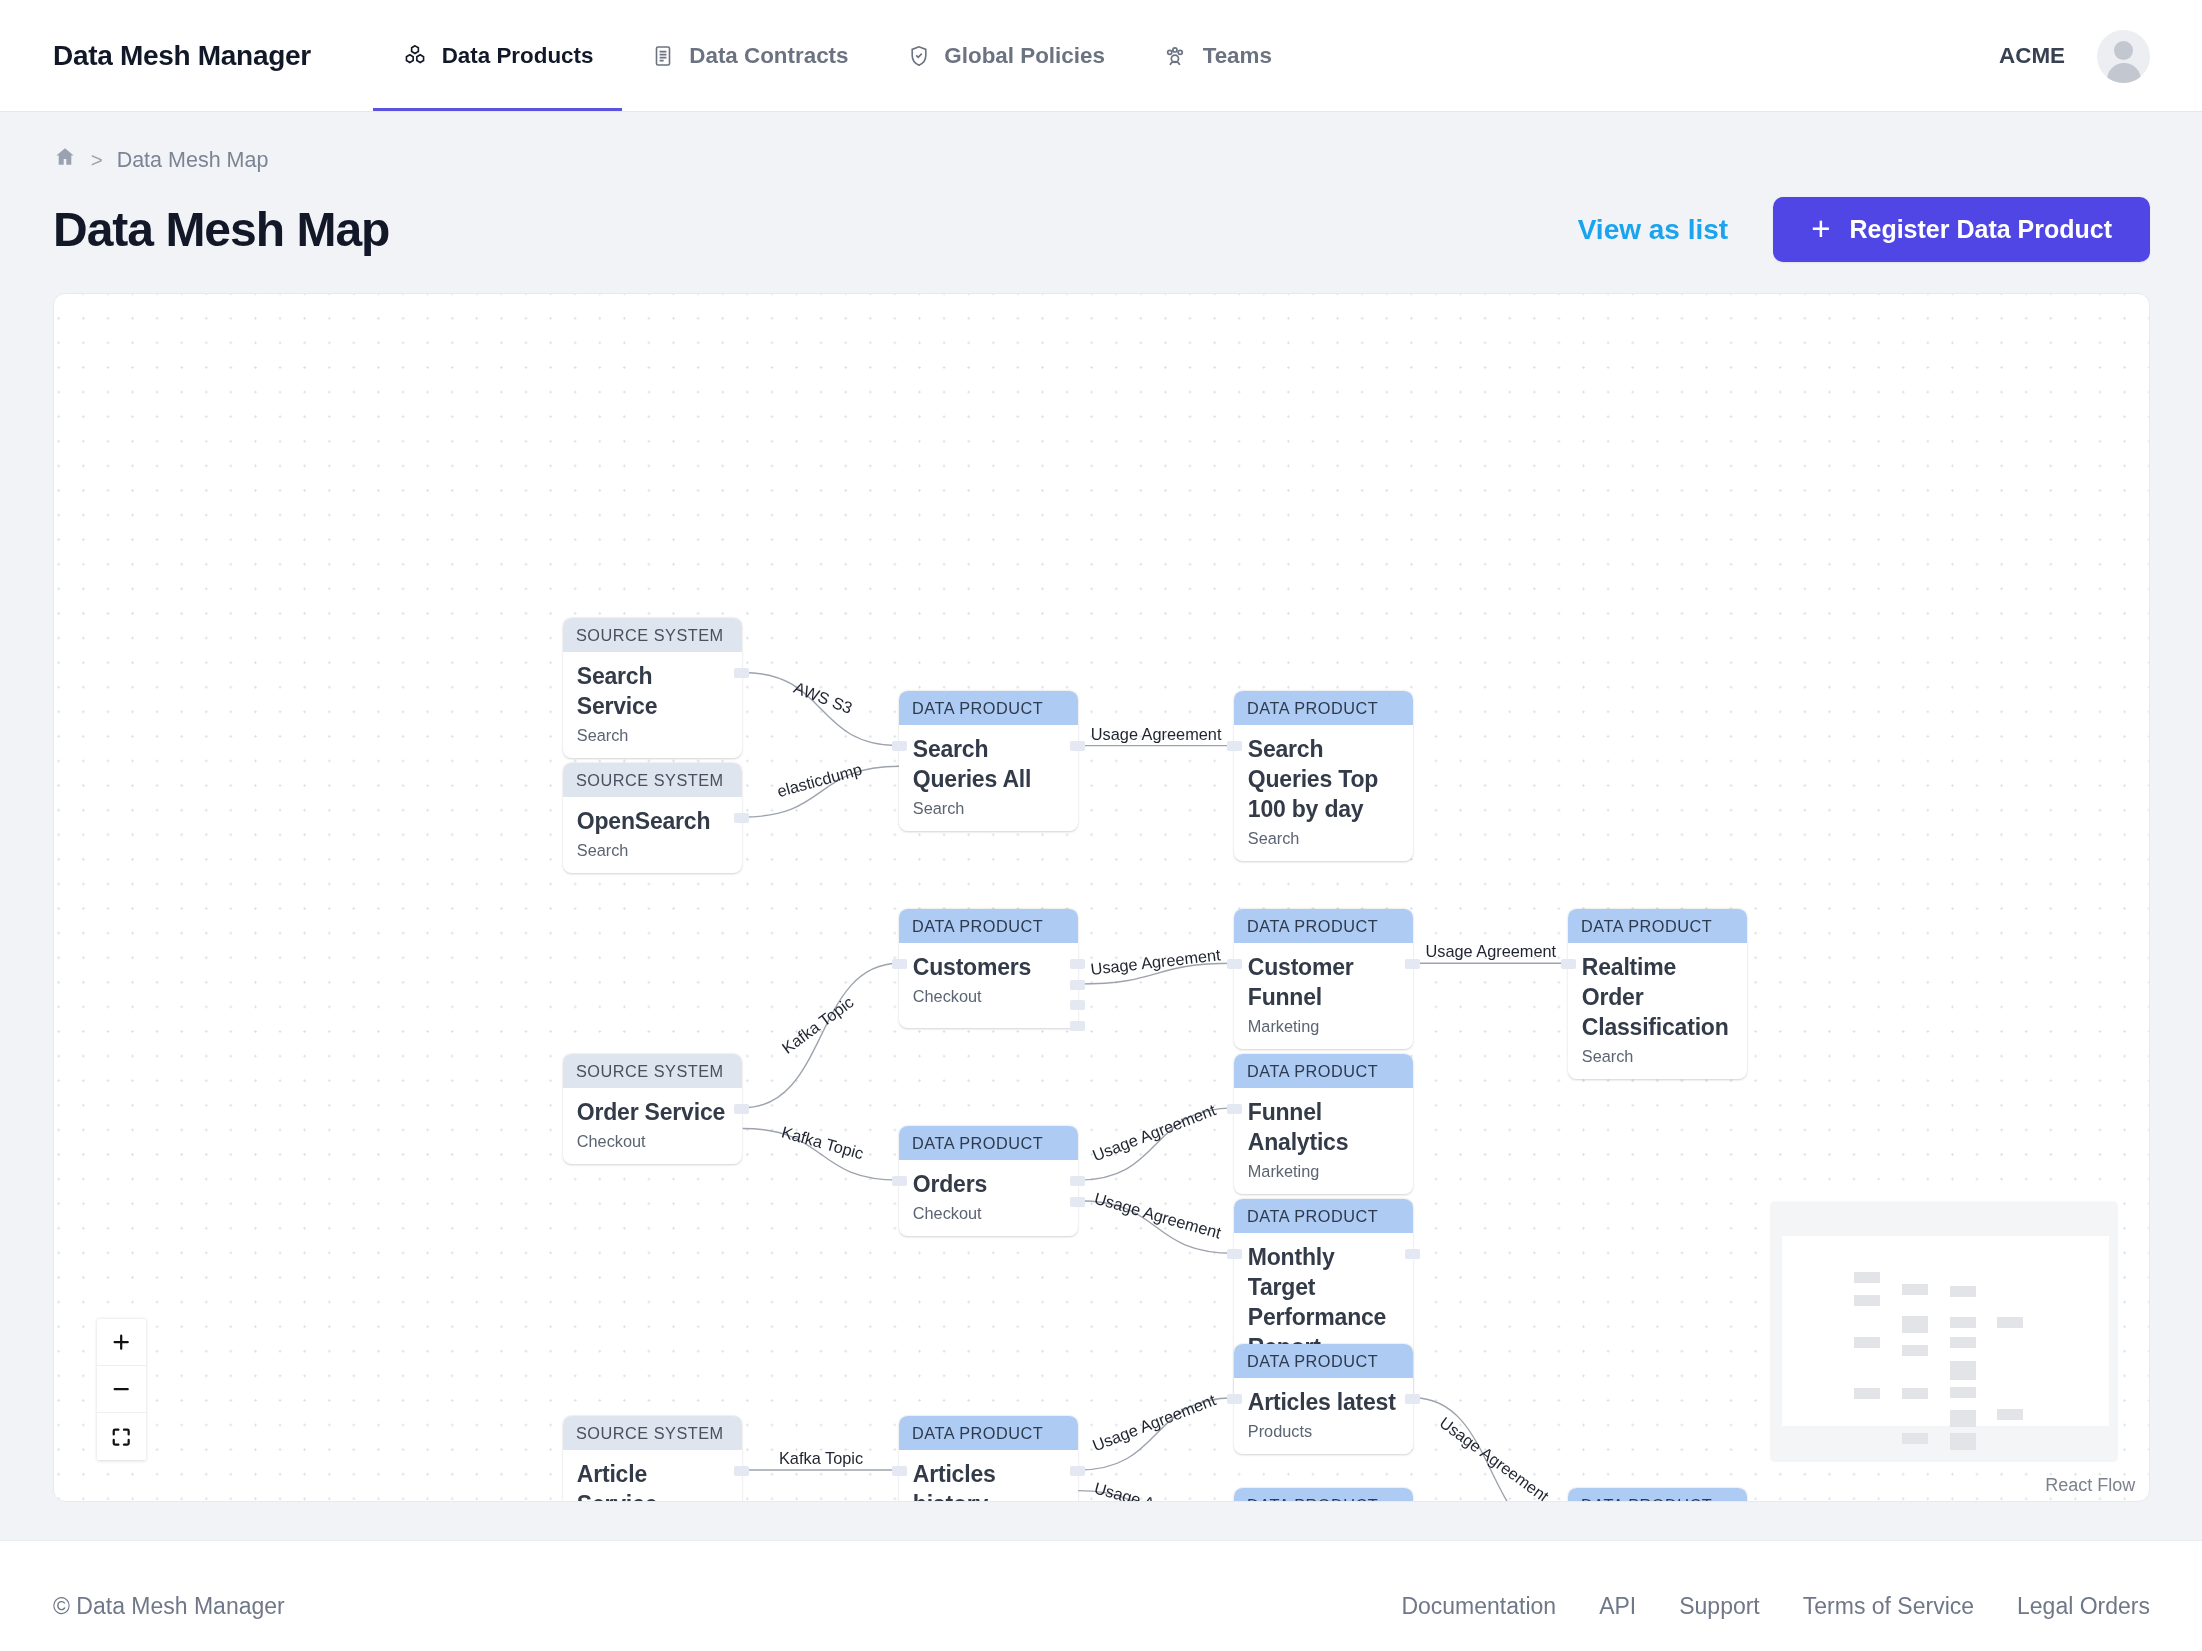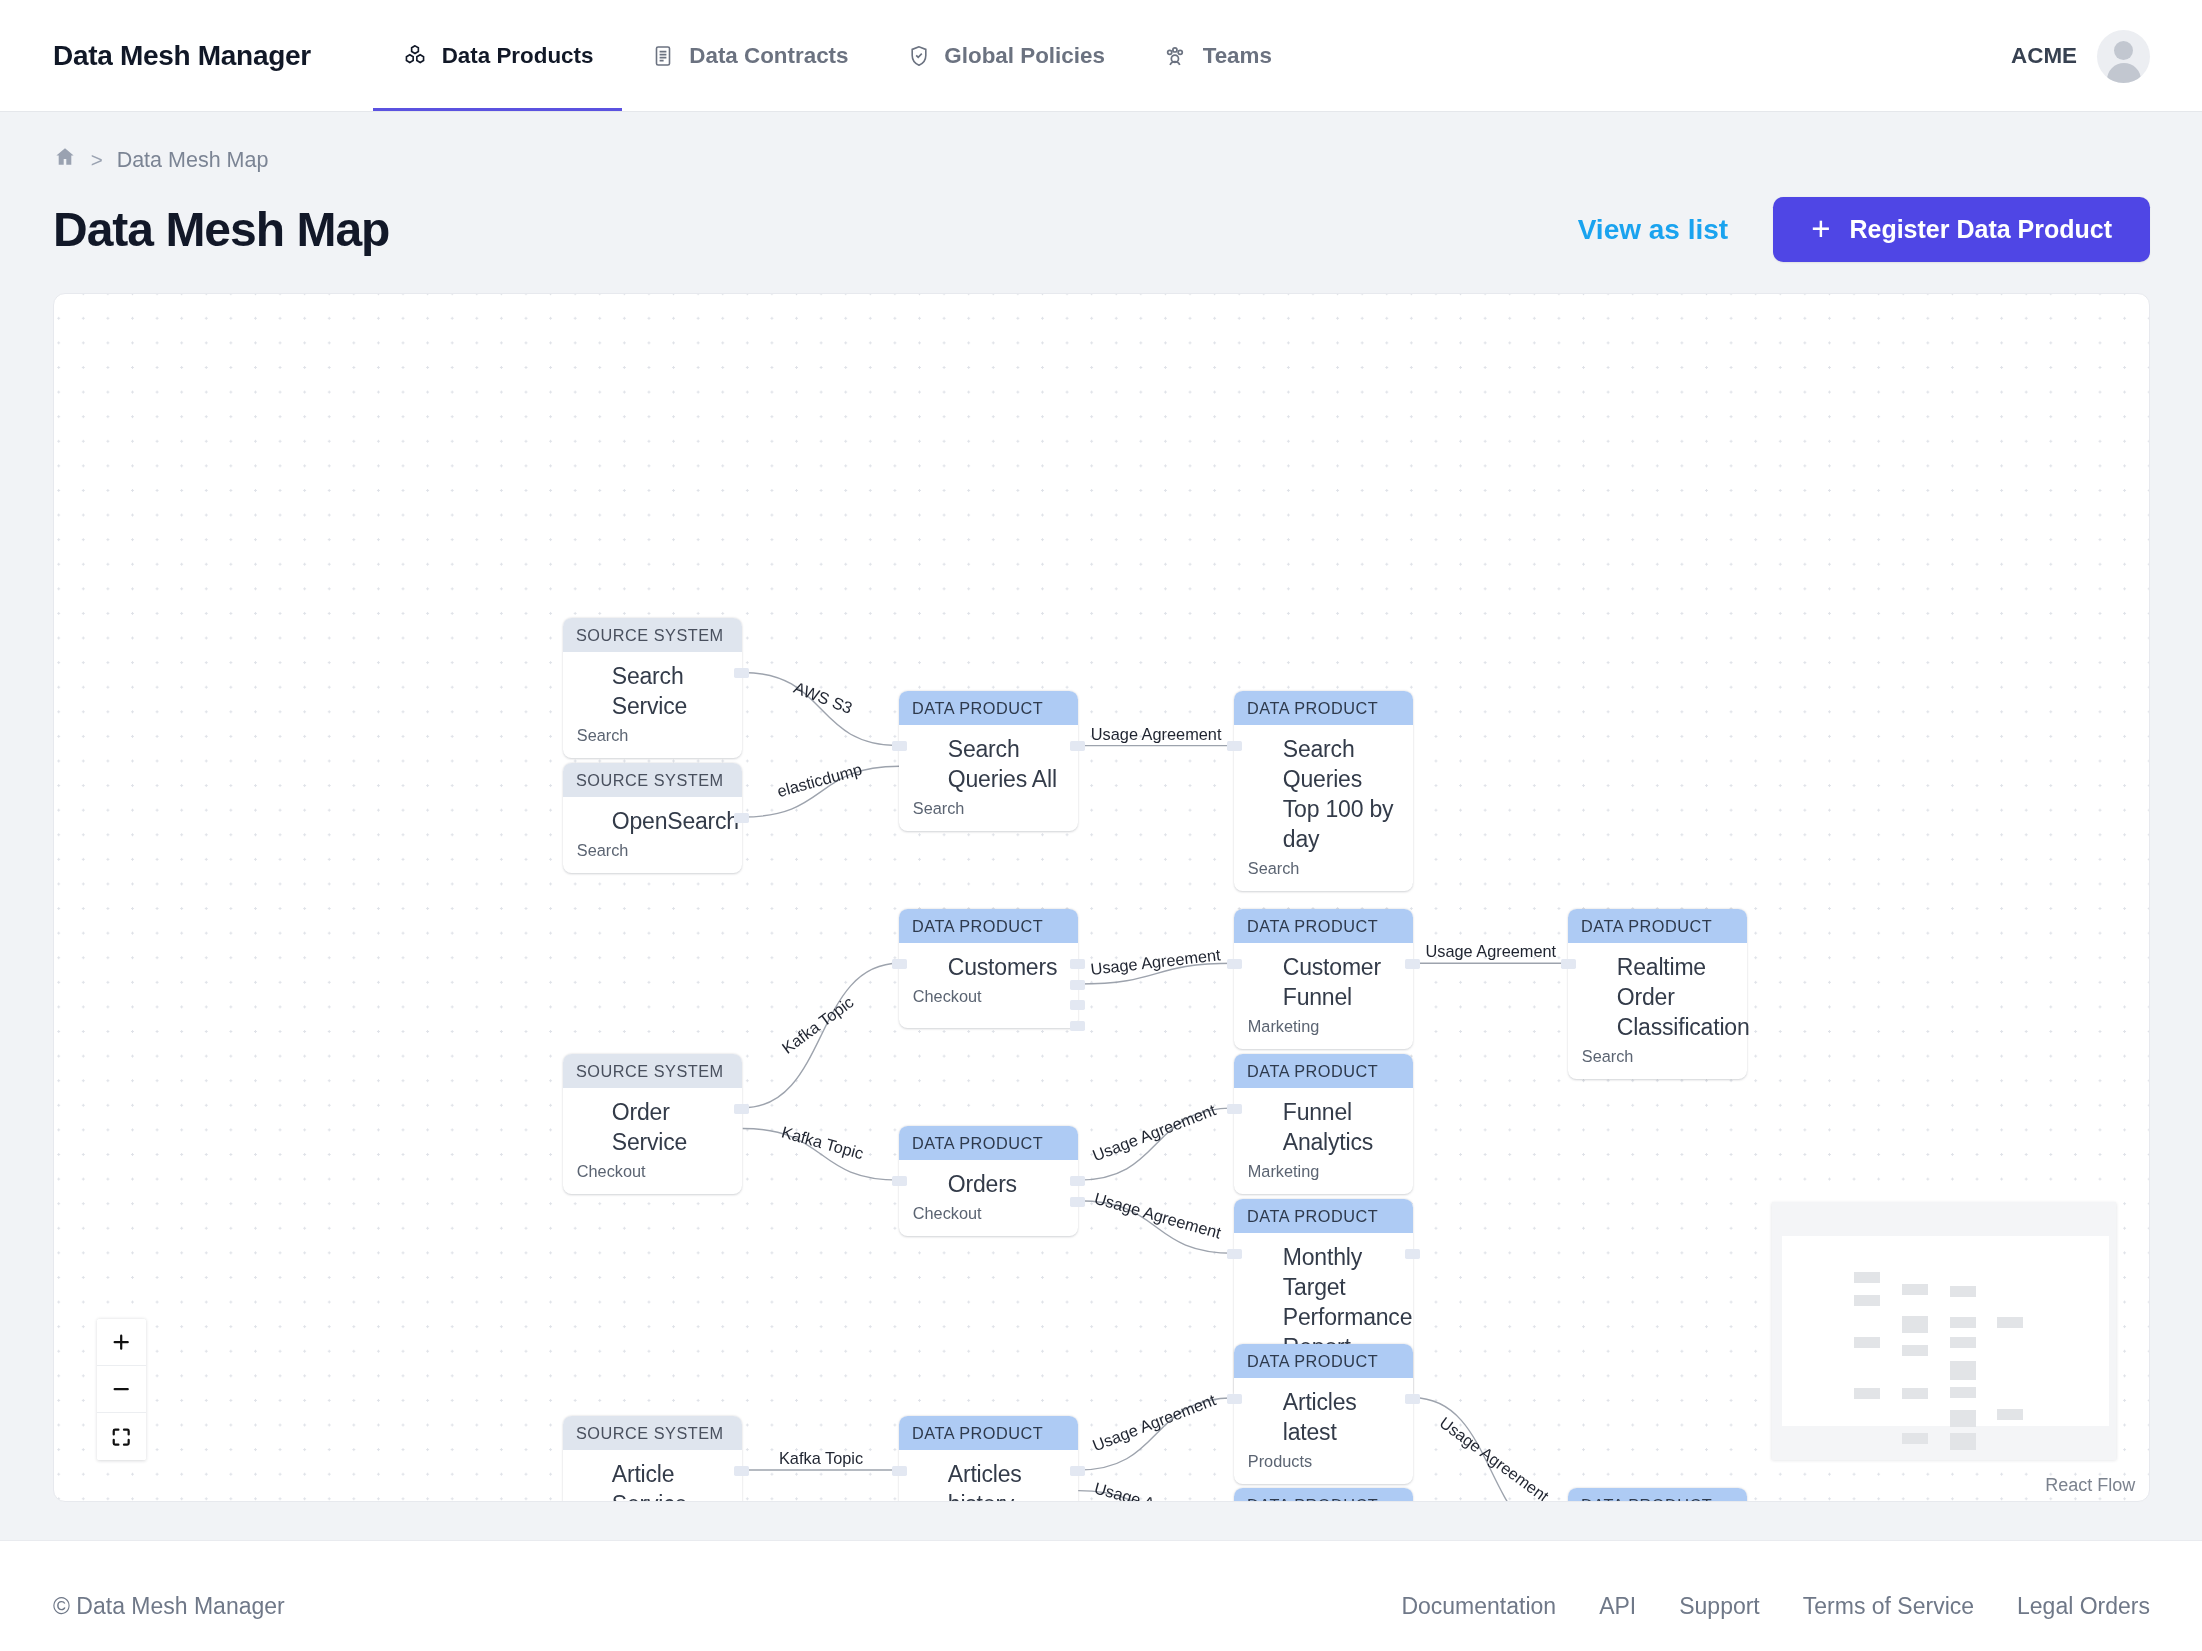--- a/index.html
+++ b/index.html
@@ -33,21 +33,21 @@
     font-size: 22.4px; font-weight: 600; color: #6b7280;
     position: relative; cursor: pointer; white-space: nowrap;
   }
   .navitem.active { color: #111827; font-weight: 700; align-items: center; }
   .navitem.active::after {
     content: ""; position: absolute; left: 0; right: 0; bottom: 0;
     height: 4.3px; background: #5b52e0;
   }
   .navitem svg { display: block; }
   .nav-right {
-    margin-left: auto; display: flex; align-items: center; gap: 20px;
+    margin-left: auto; display: flex; align-items: center; gap: 32px;
   }
   .org-name { font-size: 22.4px; color: #374151; font-weight: 600; }
   .avatar {
     width: 53px; height: 53px; border-radius: 50%;
     background: #eceef2; position: relative; overflow: hidden;
     cursor: pointer;
   }
   .avatar .head {
     position: absolute; width: 19px; height: 19px; border-radius: 50%;
     background: #c2c7d0; left: 17px; top: 11.2px;
@@ -118,22 +118,22 @@
   }
   .node-head {
     font-size: 16.3px; letter-spacing: 0.5px; color: #49505e;
     padding: 7.7px 13px 6.9px 13px;
     border-radius: 8.6px 8.6px 0 0;
   }
   .node.source .node-head { background: #dfe5ee; }
   .node.product .node-head { background: #aecbf4; color: #2e3a4d; }
   .node-body { padding: 10.3px 13.8px 13px 13.8px; }
   .node-title {
-    font-size: 23px; font-weight: 400; color: #333b49;
-    line-height: 1.30; letter-spacing: -0.2px; margin-left: 35px;
+    font-size: 23px; font-weight: 700; color: #333b49;
+    line-height: 1.30; letter-spacing: -0.2px;
   }
   .node-sub { font-size: 16.3px; color: #5b6472; margin-top: 4.3px; }
 
   .handle {
     position: absolute; width: 14.6px; height: 9.5px;
     background: #e3e8f2; border-radius: 1.7px;
   }
   .handle.left  { left: -6.9px; }
   .handle.right { right: -6.9px; }
 

